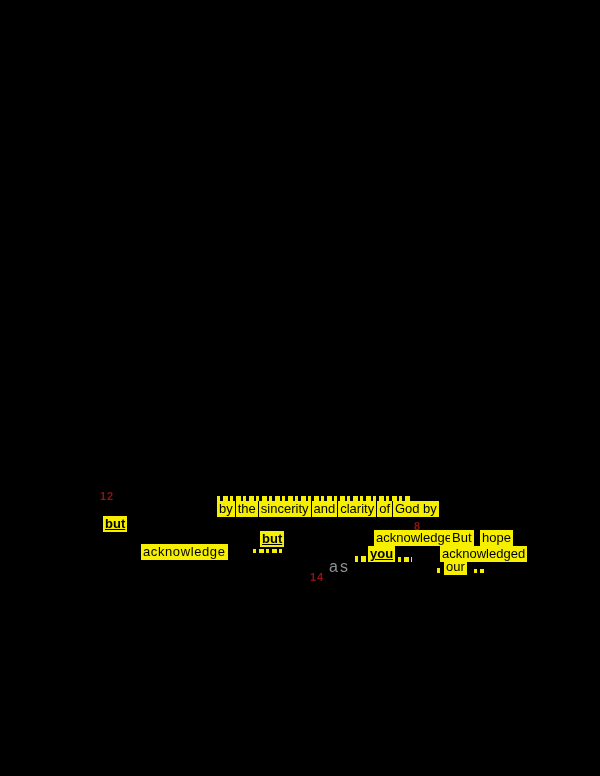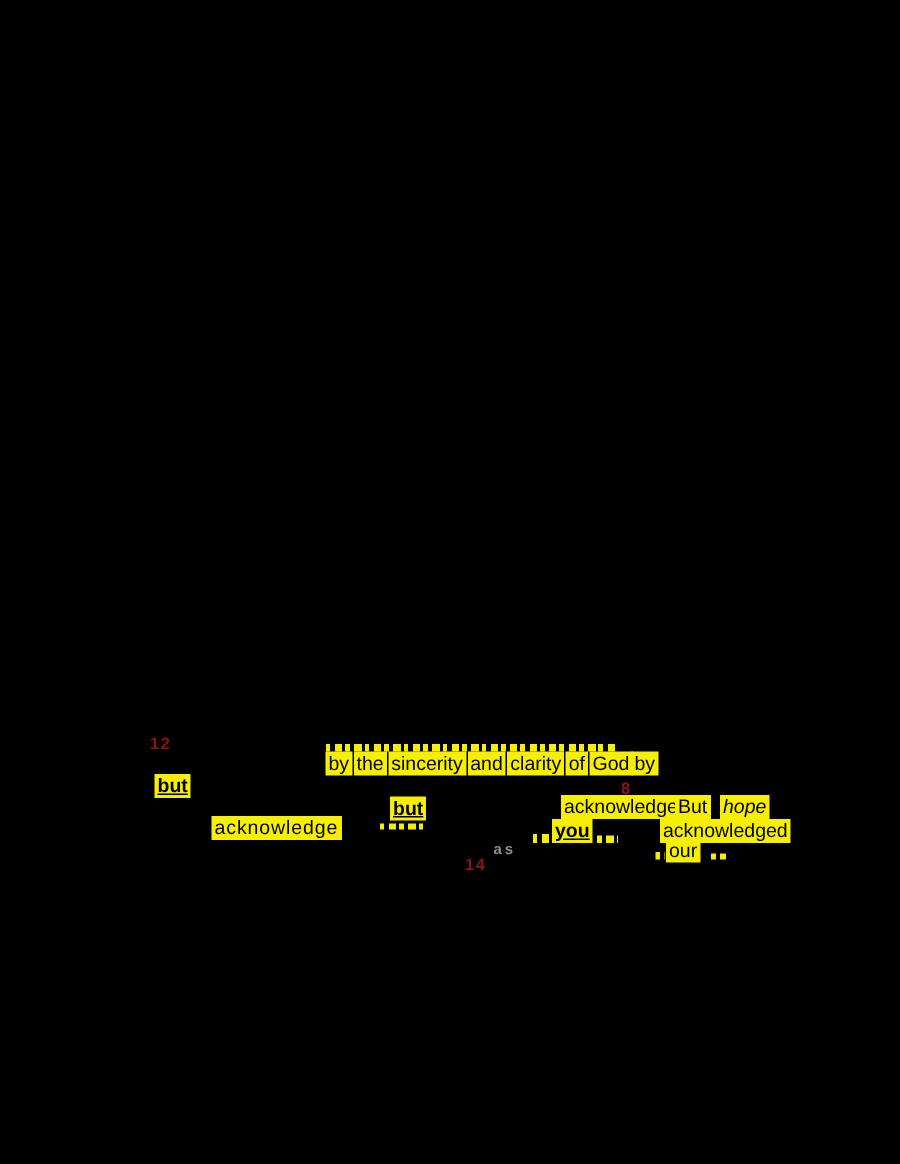--- a/index.html
+++ b/index.html
@@ -49,22 +49,22 @@
     position: absolute;
     color: var(--red);
     font-size: 11px;
     font-weight: bold;
     line-height: 11px;
     letter-spacing: 1px;
   }
   .muted-word {
     position: absolute;
     color: var(--muted);
-    font-size: 10px;
-    font-weight: bold;
+    font-size: 16px;
+    font-weight: normal;
     line-height: 12px;
     letter-spacing: 2px;
   }
   .frag {
     position: absolute;
     background: repeating-linear-gradient(90deg,
       var(--hl) 0px, var(--hl) 3px,
       #000 3px, #000 6px,
       var(--hl) 6px, var(--hl) 11px,
       #000 11px, #000 13px);
@@ -92,21 +92,21 @@
   <span class="hl-word" style="left:421px; top:501px;">by</span>
 
   <span class="hl-word emph" style="left:103px; top:516px;">but</span>
 
   <span class="verse-num" style="left:414px; top:521px;">8</span>
 
   <span class="hl-word emph" style="left:260px; top:531px;">but</span>
 
   <span class="hl-word" style="left:374px; top:530px;">acknowledge.</span>
   <span class="hl-word" style="left:450px; top:530px;">But</span>
-  <span class="hl-word" style="left:480px; top:530px;font-style:italic;">hope</span>
+  <span class="hl-word" style="left:480px; top:530px;">hope</span>
 
   <div class="frag" style="left:253px; top:549px; width:31px; height:4px;"></div>
 
   <span class="hl-word" style="left:141px; top:544px; letter-spacing:0.6px;">acknowledge</span>
 
   <span class="verse-num" style="left:310px; top:572px;">14</span>
 
   <div class="frag" style="left:355px; top:556px; width:11px; height:6px;"></div>
 
   <span class="hl-word emph" style="left:368px; top:546px;">you</span>

